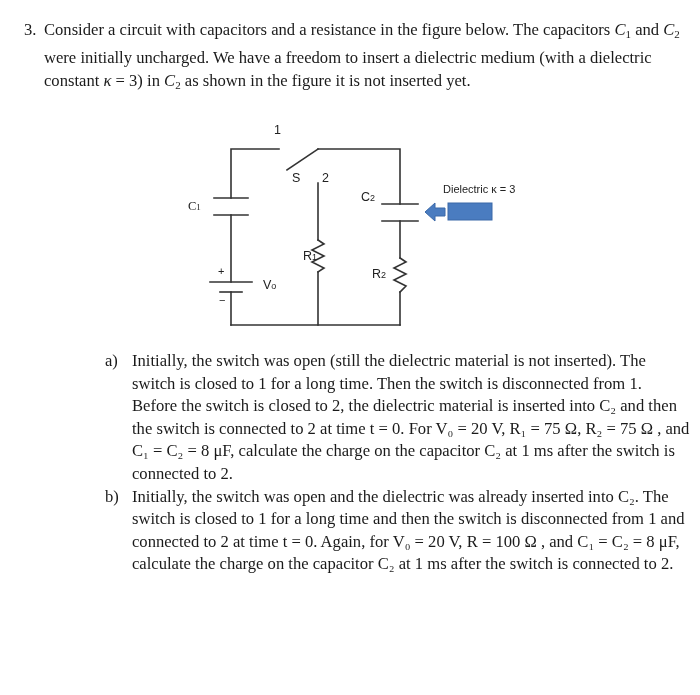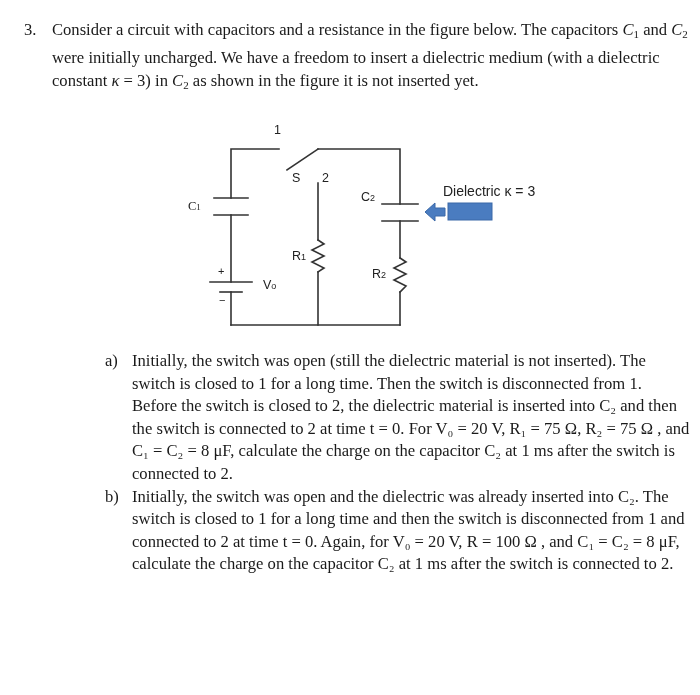--- a/index.html
+++ b/index.html
@@ -6,21 +6,21 @@
     body {
       width: 700px; height: 695px; position: relative; overflow: hidden;
       font-family: "Liberation Serif", "DejaVu Serif", serif;
       color: #1a1a1a;
     }
     .problem {
       position: absolute; left: 24px; top: 18px; width: 664px;
       font-size: 16.6px; line-height: 23px;
     }
     .problem .num { position: absolute; left: 0; top: 0; }
-    .problem .body { margin-left: 28px; }
+    .problem .body { margin-left: 20px; }
     .math { font-family: "Liberation Serif", "DejaVu Serif", serif; font-style: italic; }
     .sub { font-size: 11px; vertical-align: -3px; font-style: normal; }
     .figure { position: absolute; left: 0; top: 0; width: 700px; height: 340px; }
     .fig-label {
       position: absolute; font-family: "Liberation Sans", "DejaVu Sans", sans-serif;
       font-size: 12.5px; color: #222;
     }
     .fig-label .s { font-size: 9px; }
     .parts {
       position: absolute; left: 105px; top: 350px; width: 585px;
@@ -74,26 +74,26 @@
 
     <polygon points="425,212 435,203 435,208 445,208 445,216 435,216 435,221" fill="#4a7cc0" stroke="#3a69a8" stroke-width="1"></polygon>
     <rect x="448" y="203" width="44" height="17" fill="#4a7cc0" stroke="#3a69a8" stroke-width="1"></rect>
   </svg>
 
   <span class="fig-label" style="left:274px;top:123px;">1</span>
   <span class="fig-label" style="left:292px;top:171px;">S</span>
   <span class="fig-label" style="left:322px;top:171px;">2</span>
   <span class="fig-label" style="left:188px;top:199px;font-family:Liberation Serif, serif;"><span>C</span><span class="s">1</span></span>
   <span class="fig-label" style="left:361px;top:190px;"><span>C</span><span class="s">2</span></span>
-  <span class="fig-label" style="left:292px;top:249px;"><span>R</span><span class="s">1</span></span>
+  <span class="fig-label" style="left:303px;top:249px;"><span>R</span><span class="s">1</span></span>
   <span class="fig-label" style="left:372px;top:267px;text-align:center;"><span>R</span><span class="s">2</span></span>
   <span class="fig-label" style="left:263px;top:278px;"><span>V</span><span class="s">o</span></span>
   <span class="fig-label" style="left:218px;top:265px;font-size:11px;">+</span>
   <span class="fig-label" style="left:219px;top:294px;font-size:11px;">−</span>
-  <span class="fig-label" style="left:443px;top:183px;font-size:14px;">Dielectric κ = 3</span>
+  <span class="fig-label" style="left:443px;top:183px;font-size:11px;">Dielectric κ = 3</span>
 </div>
 
 <div class="parts">
   <div class="part">
     <span class="marker">a)</span>
     <span>Initially, the switch was open (still the dielectric material is not inserted).  The switch is closed to 1 for a long time.  Then the switch is disconnected from 1. Before the switch is closed to 2, the dielectric material is inserted into C₂ and then the switch is connected to 2 at time t = 0.  For V₀ =  20 V, R₁ = 75 Ω, R₂ = 75 Ω , and C₁ = C₂ = 8 μF, calculate the charge on the capacitor C₂ at 1 ms after the switch is connected to 2.</span>
   </div>
   <div class="part">
     <span class="marker">b)</span>
     <span>Initially, the switch was open and the dielectric was already inserted into C₂. The switch is closed to 1 for a long time and then the switch is disconnected from 1 and connected to 2 at time t = 0. Again, for  V₀ =  20 V, R = 100 Ω , and C₁ = C₂ = 8 μF, calculate the charge on the capacitor C₂ at 1 ms after the switch is connected to 2.</span>

